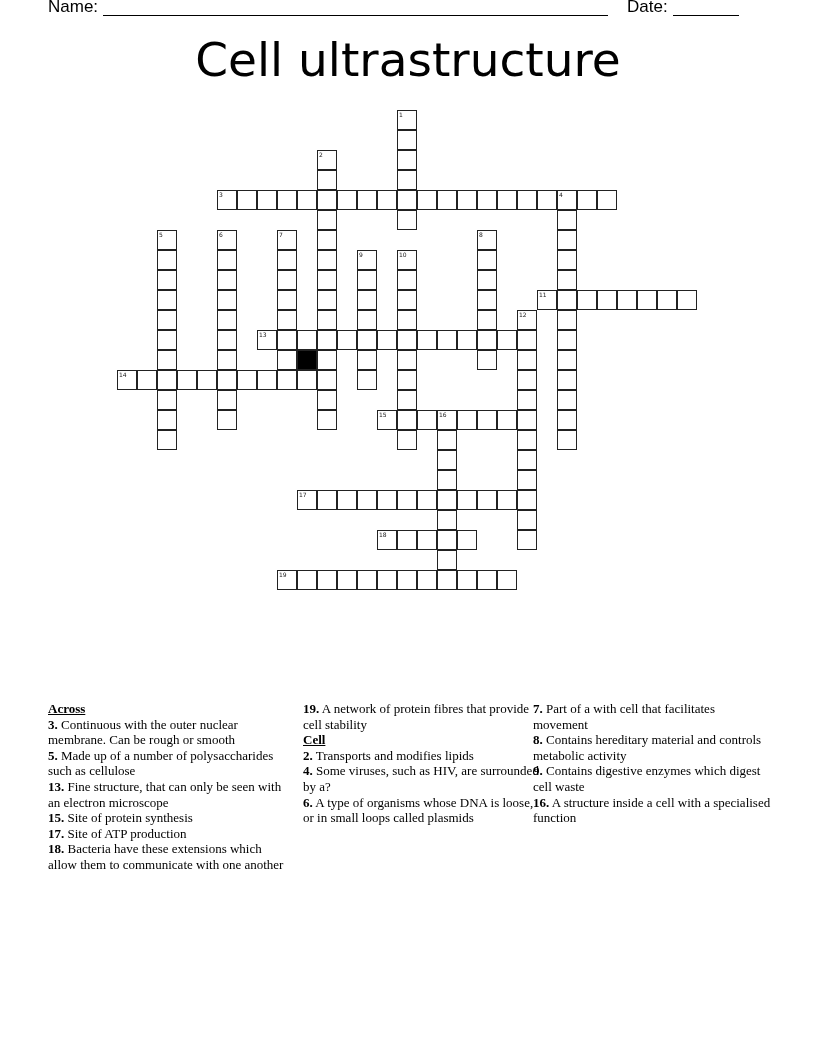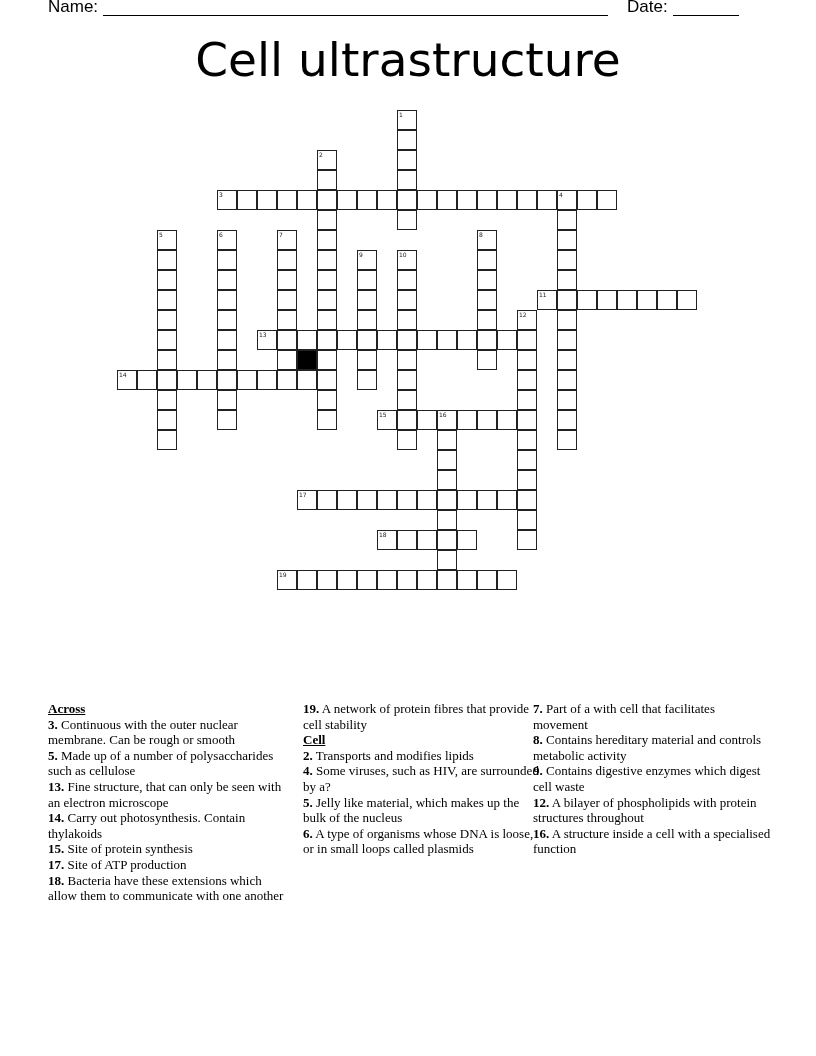--- a/index.html
+++ b/index.html
@@ -250,40 +250,37 @@
     <div class="cell block" style="left: 297px; top: 350px;"></div>
   </div>
 
 <div class="clues">
   <div class="col" style="left:48px; width:240px;">
     <div class="heading">Across</div>
     <div class="clue-slot">
         <div class="clue"><b>3.</b><span> Continuous with the outer nuclear membrane. Can be rough or smooth</span></div>
         <div class="clue"><b>5.</b><span> Made up of a number of polysaccharides such as cellulose</span></div>
         <div class="clue"><b>13.</b><span> Fine structure, that can only be seen with an electron microscope</span></div>
-        <div class="clue"><b>14.</b><span> Carry out photosynthesis. Contain thylakoids</span></div>
         <div class="clue"><b>15.</b><span> Site of protein synthesis</span></div>
         <div class="clue"><b>17.</b><span> Site of ATP production</span></div>
         <div class="clue"><b>18.</b><span> Bacteria have these extensions which allow them to communicate with one another</span></div>
       </div>
   </div>
   <div class="col" style="left:291px; width:240px;margin-left:12px;">
     <div class="clue-slot">
         <div class="clue"><b>19.</b><span> A network of protein fibres that provide cell stability</span></div>
       </div>
     <div class="heading">Cell</div>
     <div class="clue-slot">
         <div class="clue"><b>2.</b><span> Transports and modifies lipids</span></div>
         <div class="clue"><b>4.</b><span> Some viruses, such as HIV, are surrounded by a?</span></div>
-        <div class="clue"><b>5.</b><span> Jelly like material, which makes up the bulk of the nucleus</span></div>
         <div class="clue"><b>6.</b><span> A type of organisms whose DNA is loose, or in small loops called plasmids</span></div>
       </div>
   </div>
   <div class="col" style="left:533px; width:240px;">
     <div class="clue-slot">
         <div class="clue"><b>7.</b><span> Part of a with cell that facilitates movement</span></div>
         <div class="clue"><b>8.</b><span> Contains hereditary material and controls metabolic activity</span></div>
         <div class="clue"><b>9.</b><span> Contains digestive enzymes which digest cell waste</span></div>
-        <div class="clue"><b>12.</b><span> A bilayer of phospholipids with protein structures throughout</span></div>
         <div class="clue"><b>16.</b><span> A structure inside a cell with a specialised function</span></div>
       </div>
   </div>
 </div>
 
 </body></html>

